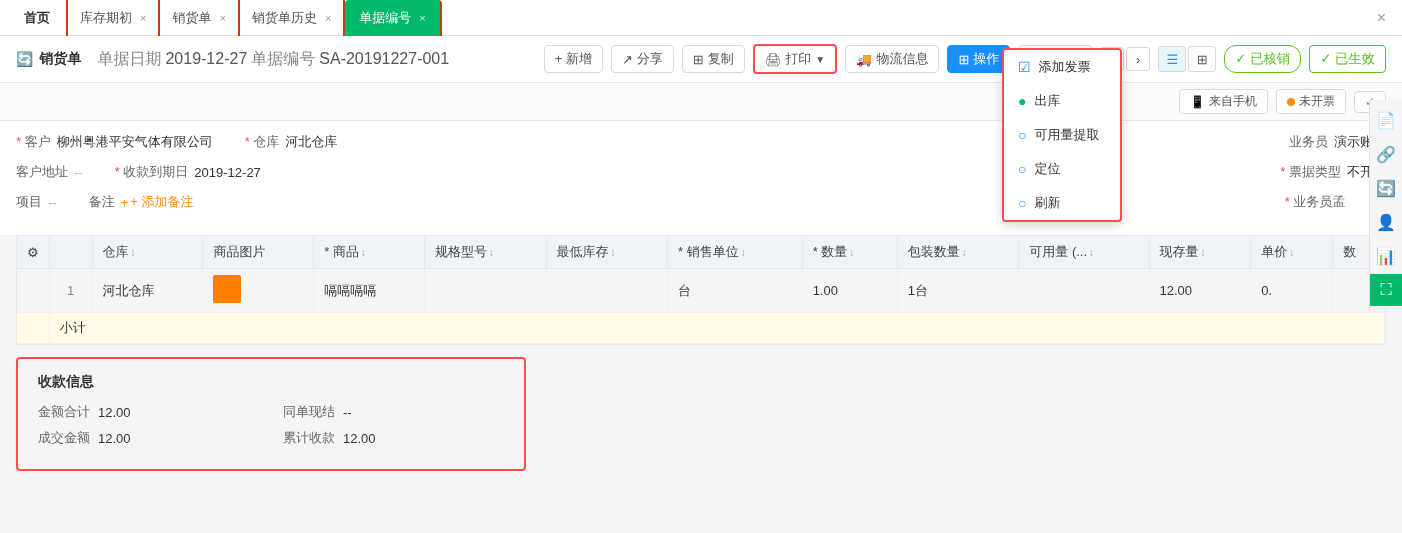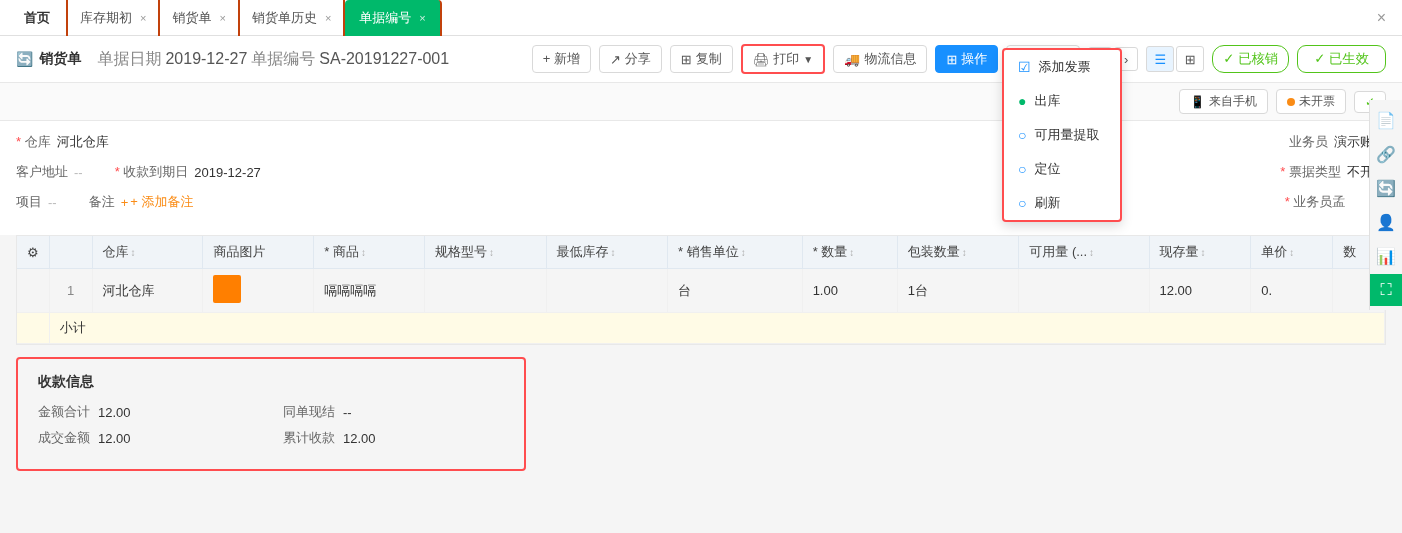--- a/index.html
+++ b/index.html
@@ -18,21 +18,21 @@
     .doc-header { display: flex; align-items: center; padding: 8px 16px; border-bottom: 1px solid #e8e8e8; background: #fff; gap: 16px; }
     .doc-title { display: flex; align-items: center; gap: 6px; font-size: 14px; font-weight: bold; color: #333; }
     .doc-title-icon { color: #1890ff; }
     .doc-meta { display: flex; align-items: flex-start; gap: 4px; font-size: 16px; color: #555; }
     .doc-meta-item { display: flex; align-items: center; gap: 4px; }
     .doc-meta-label { color: #888; }
     .doc-actions { margin-left: auto; display: flex; align-items: center; gap: 8px; }
     .action-btn { display: flex; align-items: center; gap: 4px; padding: 4px 10px; border: 1px solid #d9d9d9; border-radius: 4px; cursor: pointer; background: #fff; font-size: 13px; color: #555; white-space: nowrap; }
     .action-btn.highlight { border: 2px solid #ff4d4f; color: #555; }
     .btn-cancelled { background: #fff; border: 1px solid #52c41a; color: #52c41a; border-radius: 12px; padding: 4px 10px; }
-    .btn-effective { background: #fff; border: 1px solid #52c41a; color: #52c41a; border-radius: 9px; padding: 4px 16px; }
+    .btn-effective { background: #fff; border: 1px solid #52c41a; color: #52c41a; border-radius: 4px; padding: 4px 10px; }
     .nav-arrows { display: flex; gap: 2px; }
     .nav-arrow { width: 24px; height: 24px; border: 1px solid #d9d9d9; border-radius: 3px; display: flex; align-items: center; justify-content: center; cursor: pointer; color: #555; }
     .view-toggle { display: flex; gap: 2px; }
     .view-btn { width: 28px; height: 26px; border: 1px solid #d9d9d9; border-radius: 3px; display: flex; align-items: center; justify-content: center; cursor: pointer; color: #555; }
     .view-btn.active { background: #e8f4ff; color: #1890ff; }
 
     
     .sub-toolbar { display: flex; align-items: center; padding: 6px 16px; background: #fafafa; border-bottom: 1px solid #e8e8e8; gap: 8px; justify-content: flex-end; }
     .sub-btn { display: flex; align-items: center; gap: 4px; padding: 3px 10px; border: 1px solid #d9d9d9; border-radius: 4px; cursor: pointer; background: #fff; font-size: 12px; color: #555; }
     .status-dot { width: 8px; height: 8px; border-radius: 50%; display: inline-block; }
@@ -200,20 +200,24 @@
     <span class="status-dot dot-orange"></span>
     <span>未开票</span>
   </button>
   <button class="sub-btn">
     <span class="check-icon">✓</span>
   </button>
 </div>
 
 <div class="form-area">
   <div class="form-row">
+    <div class="form-field">
+      <span class="form-label required">客户</span>
+      <span class="form-value">柳州粤港平安气体有限公司</span>
+    </div>
     <div class="form-field">
       <span class="form-label required">仓库</span>
       <span class="form-value">河北仓库</span>
     </div>
     <div class="form-field" style="margin-left:auto;">
       <span class="form-label">业务员</span>
       <span class="form-value">演示账号</span>
     </div>
   </div>
   <div class="form-row">

